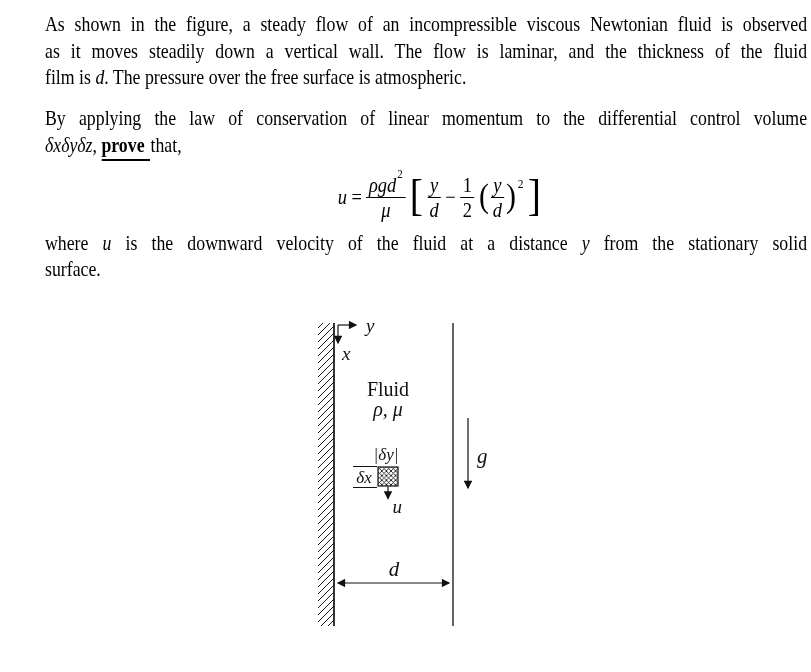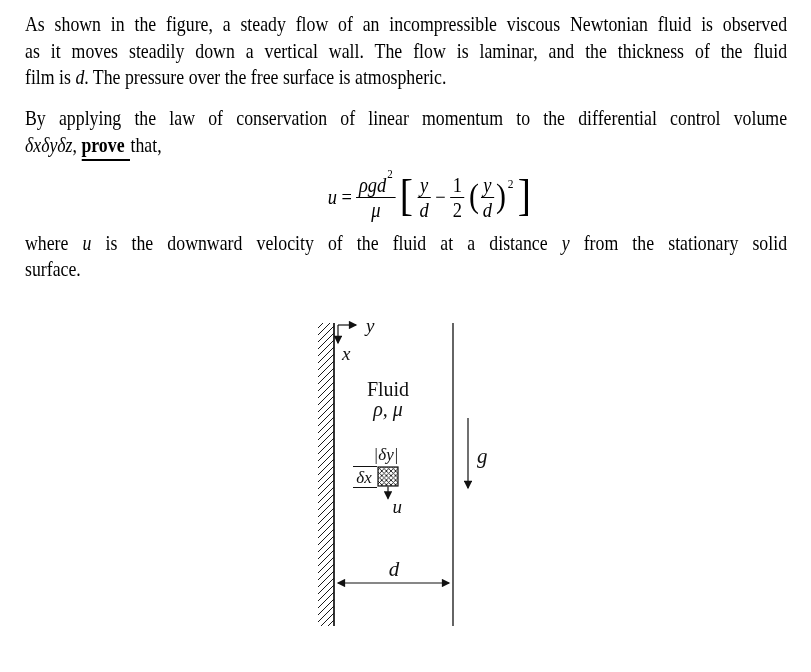--- a/index.html
+++ b/index.html
@@ -4,21 +4,21 @@
 <style>
   html, body { margin: 0; padding: 0; }
   body {
     width: 811px; height: 672px;
     background: #ffffff;
     position: relative;
     overflow: hidden;
     font-family: "Liberation Serif", serif;
     color: #000;
   }
-  .doc { padding: 11px 24px 0 25px; }
+  .doc { padding: 11px 24px 0 25px; margin-left: 20px; }
 
   
   .para {
     width: 900px;
     transform: scaleX(0.8467);
     transform-origin: 0 0;
     font-size: 21px;
     line-height: 26.7px;
     color: #000;
   }

